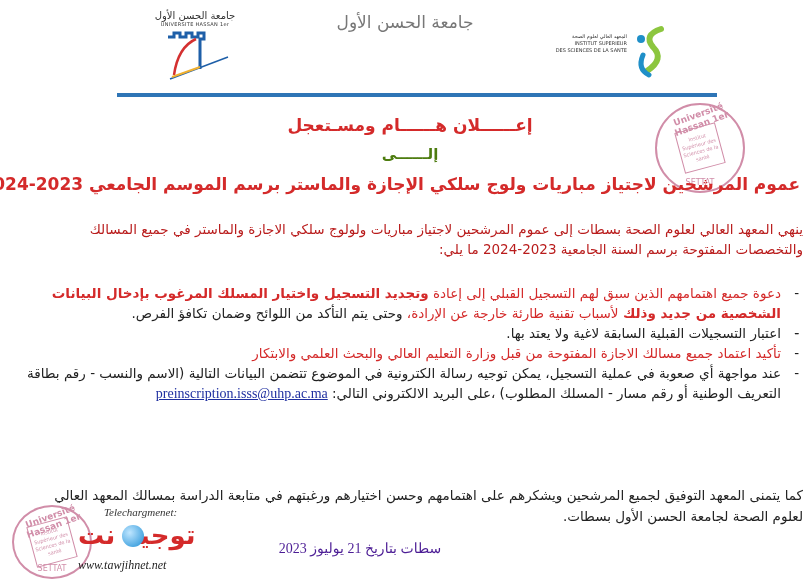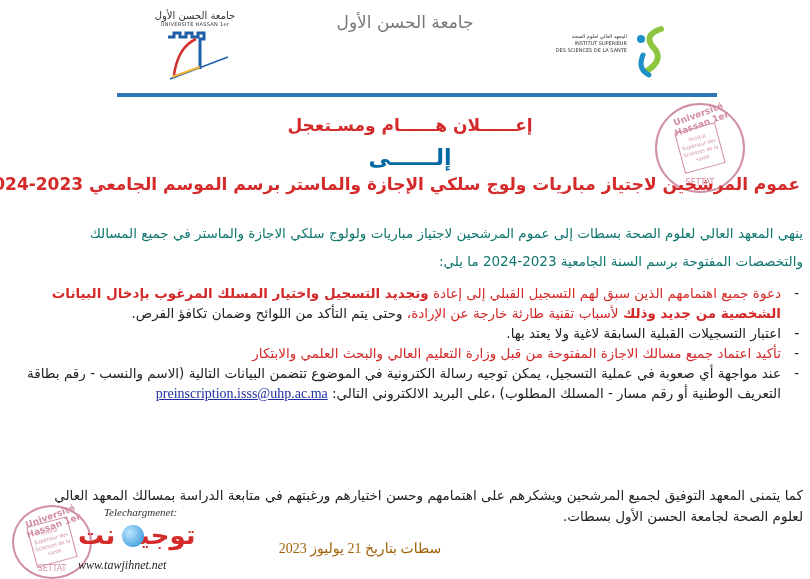--- a/index.html
+++ b/index.html
@@ -13,35 +13,35 @@
     .hdr-center .l2 { font-size:17px; line-height:24px; }
     .uni-logo { left:150px; top:10px; width:90px; height:75px; }
     .uni-logo .name-ar { font-size:10px; color:#333; text-align:center; }
     .uni-logo .name-fr { font-size:5px; color:#333; text-align:center; letter-spacing:0.3px; }
     .isss-logo { left:545px; top:25px; width:130px; height:55px; }
     .isss-logo .txt { position:absolute; left:0; top:8px; width:82px; font-size:5px; line-height:7px; color:#333; text-align:right; }
     .divider { left:117px; top:93px; width:600px; height:4px; background:#2e75b6; }
 
     
     .title1 { left:200px; top:115px; width:420px; text-align:center; font-weight:bold; font-size:17px; color:#d42a2a; direction:rtl; }
-    .title2 { left:200px; top:145px; width:420px; text-align:center; font-weight:bold; font-size:22px; color:#0369a1; direction:rtl; }
+    .title2 { left:200px; top:145px; width:420px; text-align:center; font-weight:bold; font-size:15px; color:#4d7c0f; direction:rtl; }
     .title3 { left:30px; top:174px; width:770px; text-align:center; font-weight:bold; font-size:17px; color:#d42a2a; direction:rtl; white-space:nowrap; }
 
-    .intro { left:20px; top:219px; width:783px; font-size:13.5px; line-height:28px; color:#0f766e; }
+    .intro { left:20px; top:219px; width:783px; font-size:13.5px; line-height:20px; color:#b91c1c; }
 
     .bullets { left:20px; top:283px; width:783px; font-size:13.5px; line-height:20px; }
     .bullet { position:relative; padding-right:22px; }
     .bullet .dash { position:absolute; right:4px; top:0; }
     .red { color:#d42a2a; }
     .dark { color:#222; }
     .b { font-weight:bold; }
     .email { color:#1f2fa0; text-decoration:underline; font-family:"Liberation Serif", serif; font-size:14px; }
 
     .closing { left:20px; top:485px; width:783px; font-size:13.5px; line-height:21px; color:#222; }
-    .date { left:250px; top:540px; width:220px; text-align:center; font-size:14px; color:#a16207; direction:rtl; font-family:"Liberation Serif", serif; }
+    .date { left:250px; top:540px; width:220px; text-align:center; font-size:14px; color:#4c1d95; direction:rtl; font-family:"Liberation Serif", serif; }
 
     
     .stamp { border:2px solid #c97a9a; border-radius:50%; color:#c97a9a; text-align:center; opacity:0.85; }
     .stamp .inner { position:absolute; left:50%; top:50%; transform:translate(-50%,-50%) rotate(-15deg); width:40px; height:40px; border:1px solid #c97a9a; font-size:5px; line-height:7px; display:flex; align-items:center; justify-content:center; }
     .stamp .ring { position:absolute; top:4px; left:0; width:100%; font-size:9px; font-weight:bold; transform:rotate(-20deg); }
     .stamp .bottom { position:absolute; bottom:4px; width:100%; font-size:8px; }
 
     
     .wm { left:70px; top:506px; width:130px; height:70px; }
     .wm .tele { font-family:"Liberation Serif", serif; font-style:italic; font-size:11px; color:#333; position:absolute; left:6px; top:0;padding-left:28px; }

